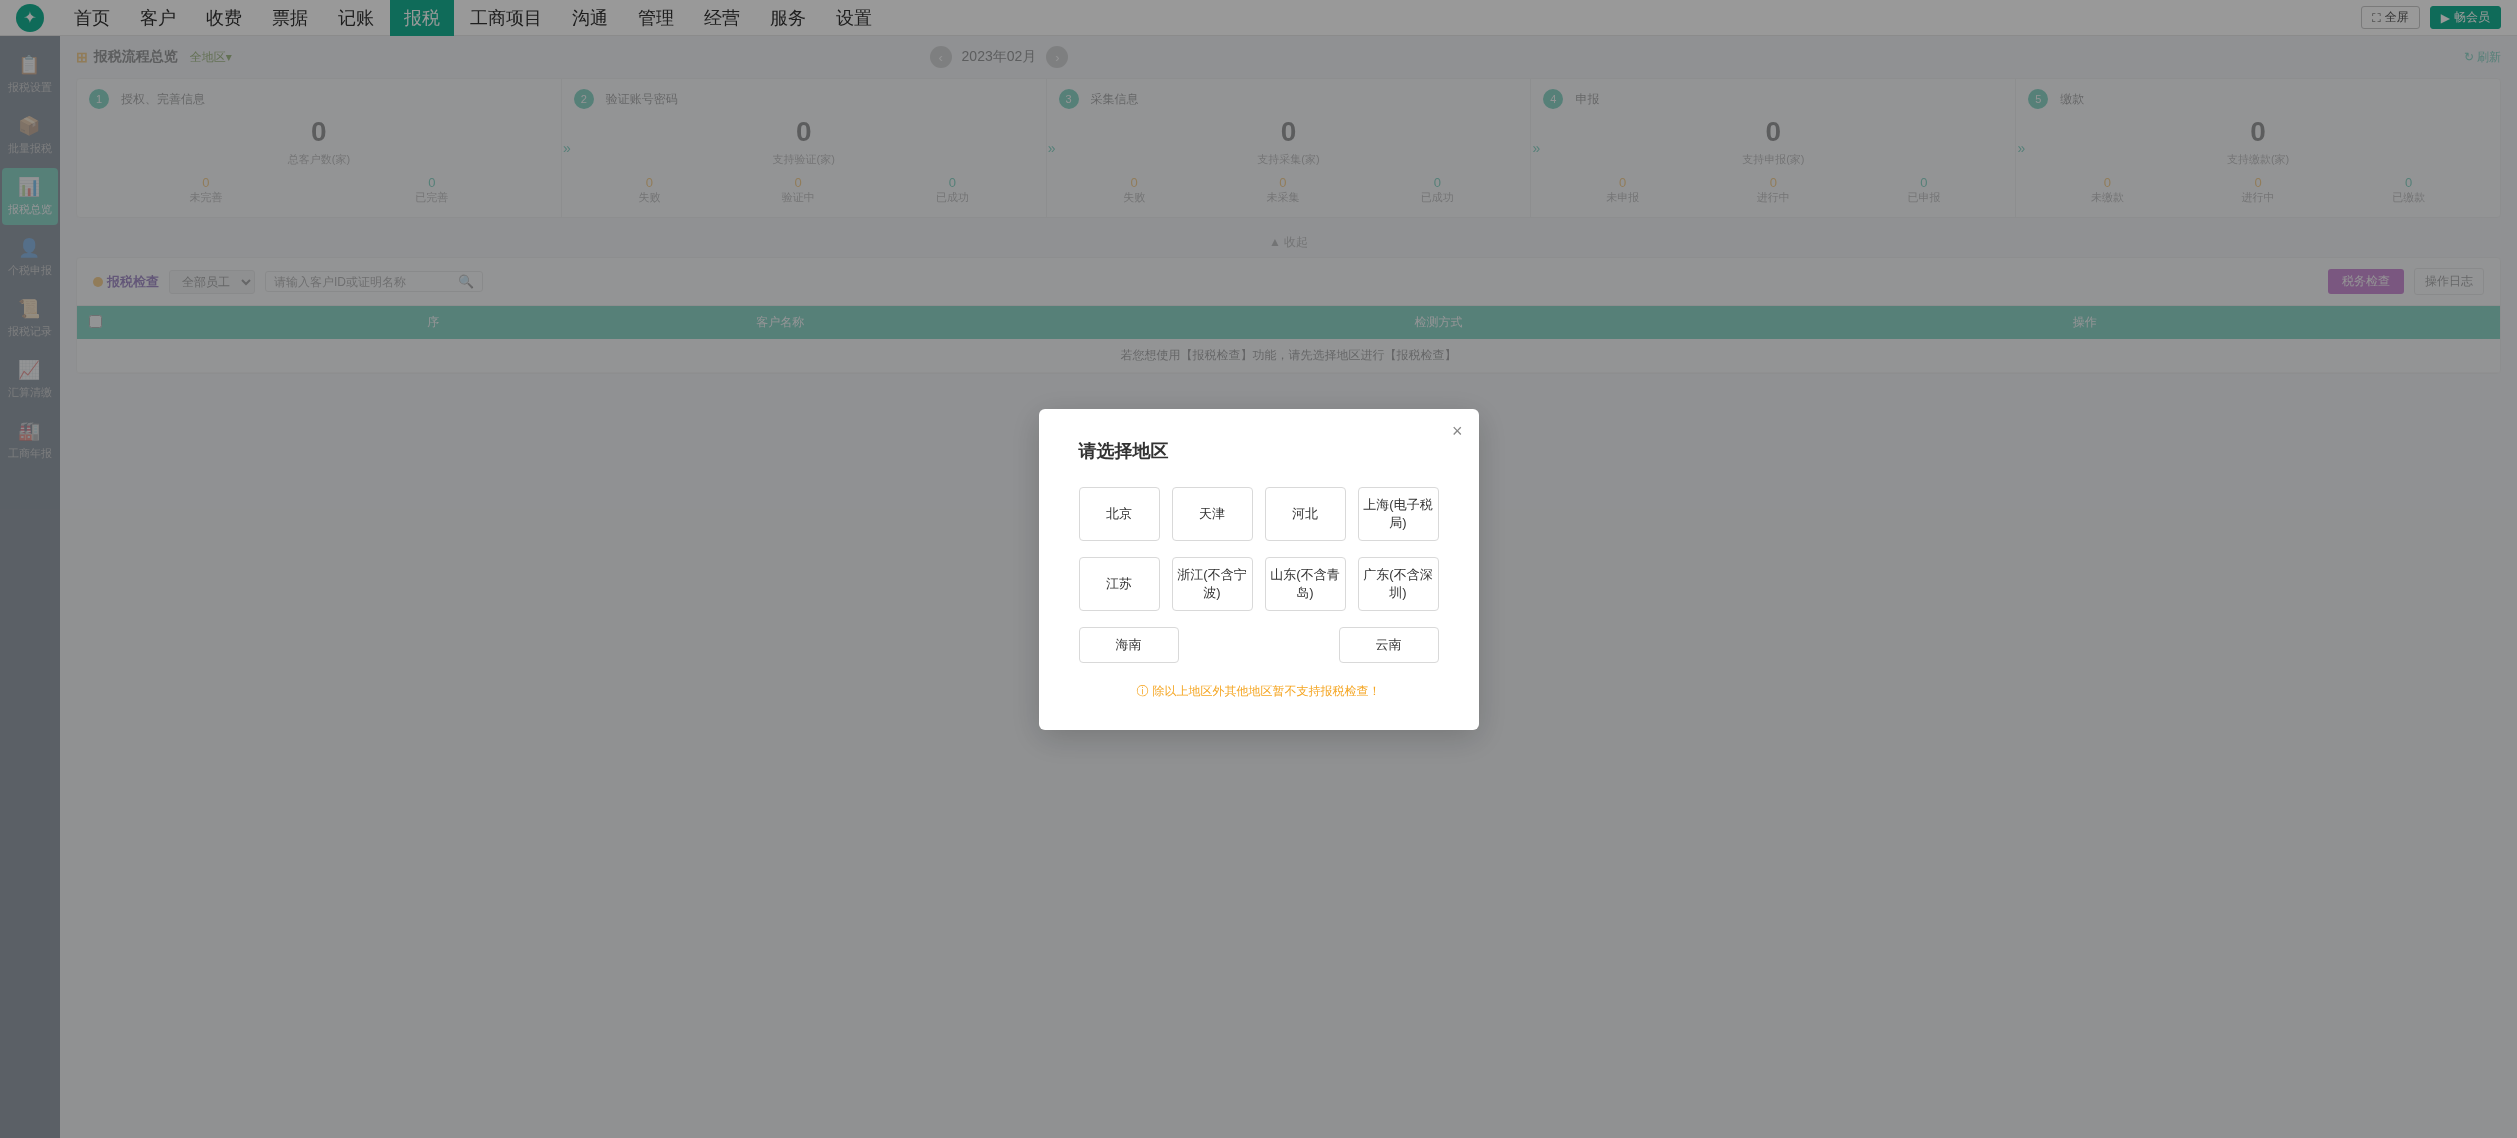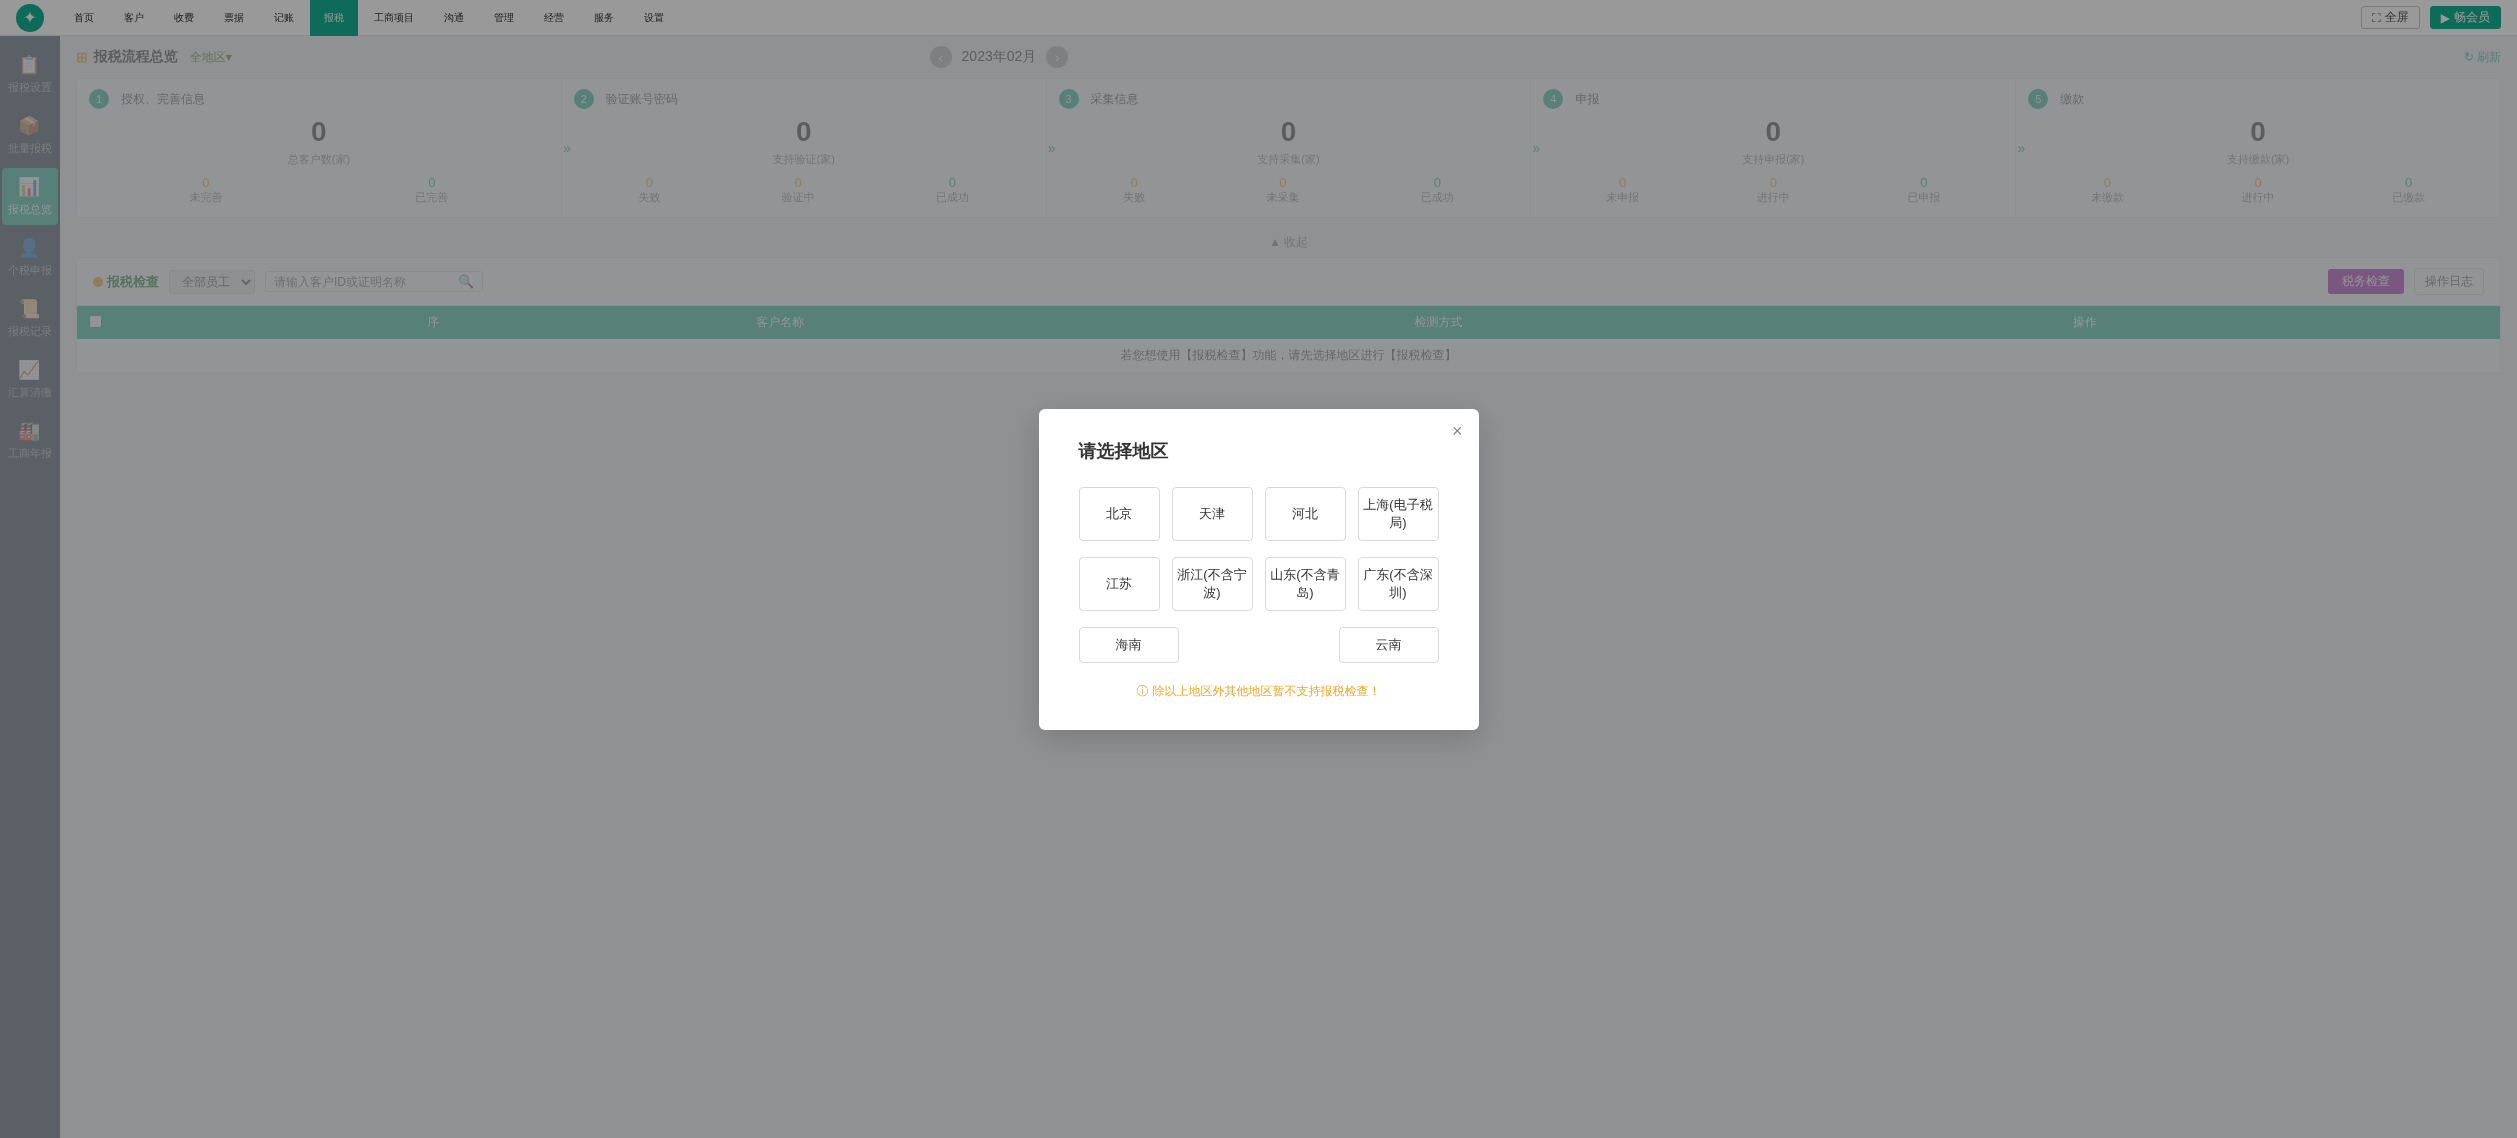--- a/index.html
+++ b/index.html
@@ -14,21 +14,21 @@
     }
     .top-nav .logo {
       width: 28px; height: 28px; margin-right: 16px;
       background: #1ab394; border-radius: 50%;
       display: flex; align-items: center; justify-content: center;
       color: #fff; font-size: 16px;
     }
     .top-nav-items { display: flex; gap: 2px; flex: 1; }
     .top-nav-item {
       padding: 0 14px; height: 36px; line-height: 36px;
-      cursor: pointer; font-size: 10px; color: #333;
+      cursor: pointer; font-size: 18px; color: #333;
       border-bottom: 2px solid transparent;
     }
     .top-nav-item.active {
       color: #fff; background: #1ab394;
     }
     .top-nav-right { display: flex; align-items: center; gap: 10px; margin-left: auto; }
     .top-nav-right .btn-fullscreen, .top-nav-right .btn-member {
       padding: 2px 10px; border: 1px solid #ccc; border-radius: 3px;
       font-size: 12px; cursor: pointer; color: #555;
       display: flex; align-items: center; gap: 4px;
@@ -103,21 +103,21 @@
       text-align: center; padding: 6px; cursor: pointer; color: #888;
       font-size: 12px; background: #f0f2f5;
     }
 
     
     .tax-check-section { margin: 0 16px 10px; background: #fff; border-radius: 4px; border: 1px solid #e8e8e8; }
     .tax-check-header {
       display: flex; align-items: center; padding: 10px 16px; gap: 10px;
       border-bottom: 1px solid #e8e8e8;
     }
-    .section-badge { display: flex; align-items: center; gap: 4px; font-size: 13px; font-weight: bold; color: #15803d; }
+    .section-badge { display: flex; align-items: center; gap: 4px; font-size: 13px; font-weight: bold; color: #4c1d95; }
     .badge-dot { width: 10px; height: 10px; border-radius: 50%; background: #f5a623; }
     .filter-select {
       padding: 3px 8px; border: 1px solid #d9d9d9; border-radius: 3px;
       font-size: 12px; color: #555; cursor: pointer;
     }
     .search-box {
       display: flex; align-items: flex-end; border: 1px solid #d9d9d9; border-radius: 3px;
       padding: 2px 8px; gap: 4px;
     }
     .search-box input { border: none; outline: none; font-size: 12px; color: #555; width: 180px; }

